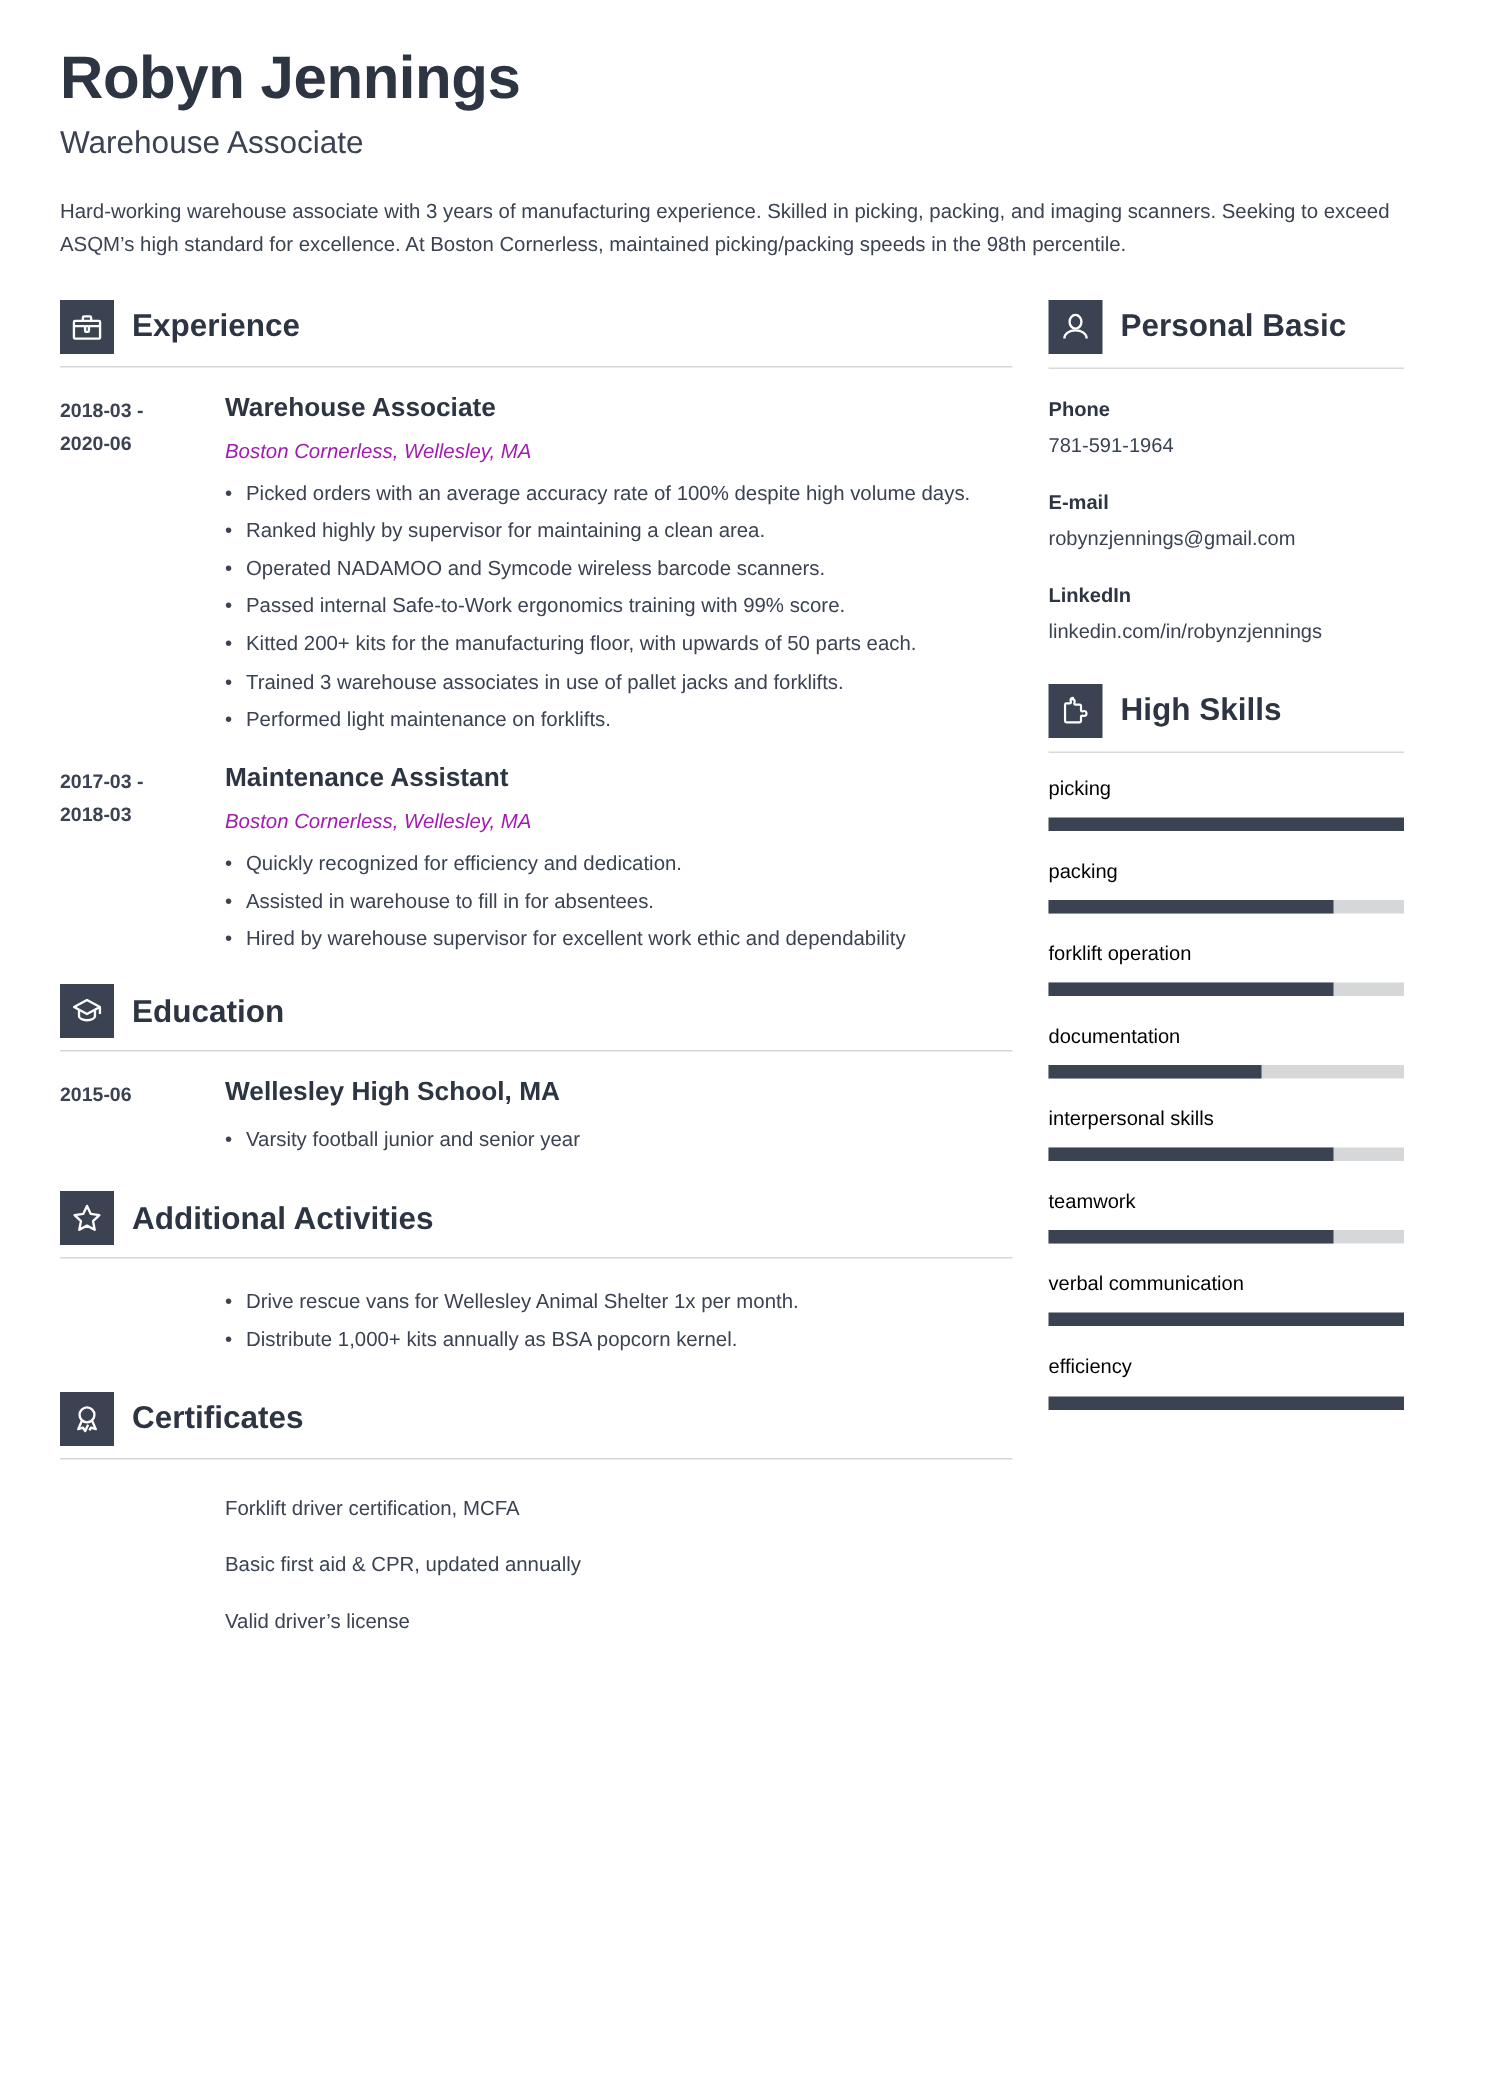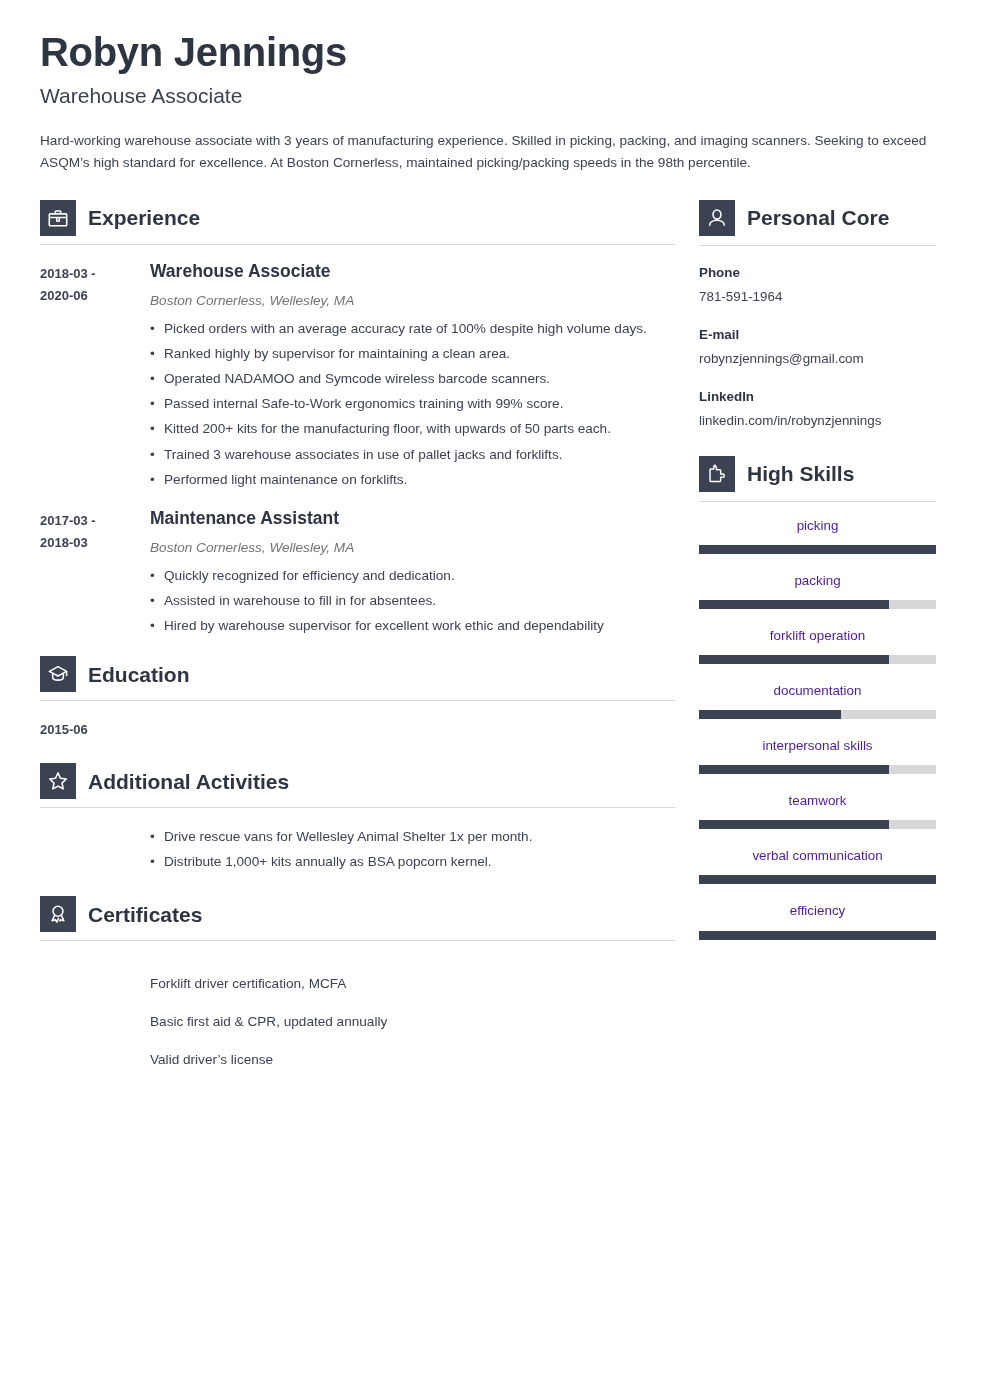--- a/index.html
+++ b/index.html
@@ -96,21 +96,21 @@
   .entry-role {
     font-size: 17.5px;
     font-weight: bold;
     color: #2d3442;
     line-height: 1.25;
     margin-bottom: 8px;
   }
   .entry-org {
     font-size: 13.6px;
     font-style: italic;
-    color: #737373;
+    color: #a21caf;
     line-height: 1.4;
     margin-bottom: 6px;
   }
   ul.bullets { list-style: none; }
   ul.bullets li {
     position: relative;
     font-size: 13.6px;
     line-height: 1.85;
     color: #3b4252;
     padding-left: 14px;
@@ -141,24 +141,23 @@
   .info-value {
     font-size: 13.4px;
     color: #3b4252;
     line-height: 1.6;
     margin-top: 3px;
   }
   .skills { padding-top: 14px; }
   .skill { margin-bottom: 17px; }
   .skill-name {
     font-size: 13.4px;
-    color: #4c1d95;
+    color: #000000;
     line-height: 1.5;
     margin-bottom: 9px;
-    text-align: center;
   }
   .skill-track {
     width: 237px;
     height: 9px;
     background: #d5d7d8;
   }
   .skill-fill {
     height: 9px;
     background: #3b4252;
   }
@@ -238,20 +237,26 @@
               <path d="M6.2 11.2v4.6c0 1.6 2.6 2.9 5.8 2.9s5.8-1.3 5.8-2.9v-4.6"></path>
               <path d="M21.4 9.1v5.1"></path>
             </svg>
           </span>
           <span class="sec-title">Education</span>
         </div>
         <div class="sec-rule"></div>
 
         <div class="entry">
           <div class="entry-date">2015-06</div>
+          <div class="entry-body">
+            <div class="entry-role">Wellesley High School, MA</div>
+            <ul class="bullets">
+              <li>Varsity football junior and senior year</li>
+            </ul>
+          </div>
         </div>
       </div>
 
       <div class="section" style="margin-top:22px">
         <div class="section-head">
           <span class="sec-icon">
             <svg width="22" height="22" viewBox="0 0 24 24" fill="none" stroke="#ffffff" stroke-width="1.7" stroke-linejoin="round">
               <path d="M12 3.2l2.75 5.85 6.25.82-4.6 4.4 1.2 6.33L12 17.55 6.4 20.6l1.2-6.33-4.6-4.4 6.25-.82z"></path>
             </svg>
           </span>
@@ -271,42 +276,42 @@
           <span class="sec-icon">
             <svg width="22" height="22" viewBox="0 0 24 24" fill="none" stroke="#ffffff" stroke-width="1.7" stroke-linejoin="round">
               <circle cx="12" cy="9" r="5.4"></circle>
               <path d="M8.3 13.3 5.6 19.4l3.5-1.1 1.6 2.5 2.1-4.6"></path>
               <path d="M15.7 13.3l2.7 6.1-3.5-1.1-1.2 1.9"></path>
             </svg>
           </span>
           <span class="sec-title">Certificates</span>
         </div>
         <div class="sec-rule"></div>
-        <div class="indent-body" style="padding-top:24px">
+        <div class="indent-body" style="padding-top:14px">
           <ul class="plainlist">
             <li>Forklift driver certification, MCFA</li>
             <li>Basic first aid &amp; CPR, updated annually</li>
             <li>Valid driver’s license</li>
           </ul>
         </div>
       </div>
 
     </div>
 
     <div class="col-right">
 
       <div class="section">
         <div class="section-head">
           <span class="sec-icon">
             <svg width="22" height="22" viewBox="0 0 24 24" fill="none" stroke="#ffffff" stroke-width="1.7">
               <ellipse cx="12" cy="8.2" rx="4.3" ry="5"></ellipse>
               <path d="M3.9 20.4c0-3.7 3.6-5.9 8.1-5.9s8.1 2.2 8.1 5.9"></path>
             </svg>
           </span>
-          <span class="sec-title">Personal Core</span>
+          <span class="sec-title">Personal Basic</span>
         </div>
         <div class="sec-rule right-rule"></div>
 
         <div class="info-block">
           <div class="info-label">Phone</div>
           <div class="info-value">781-591-1964</div>
         </div>
         <div class="info-block">
           <div class="info-label">E-mail</div>
           <div class="info-value">robynzjennings@gmail.com</div>

